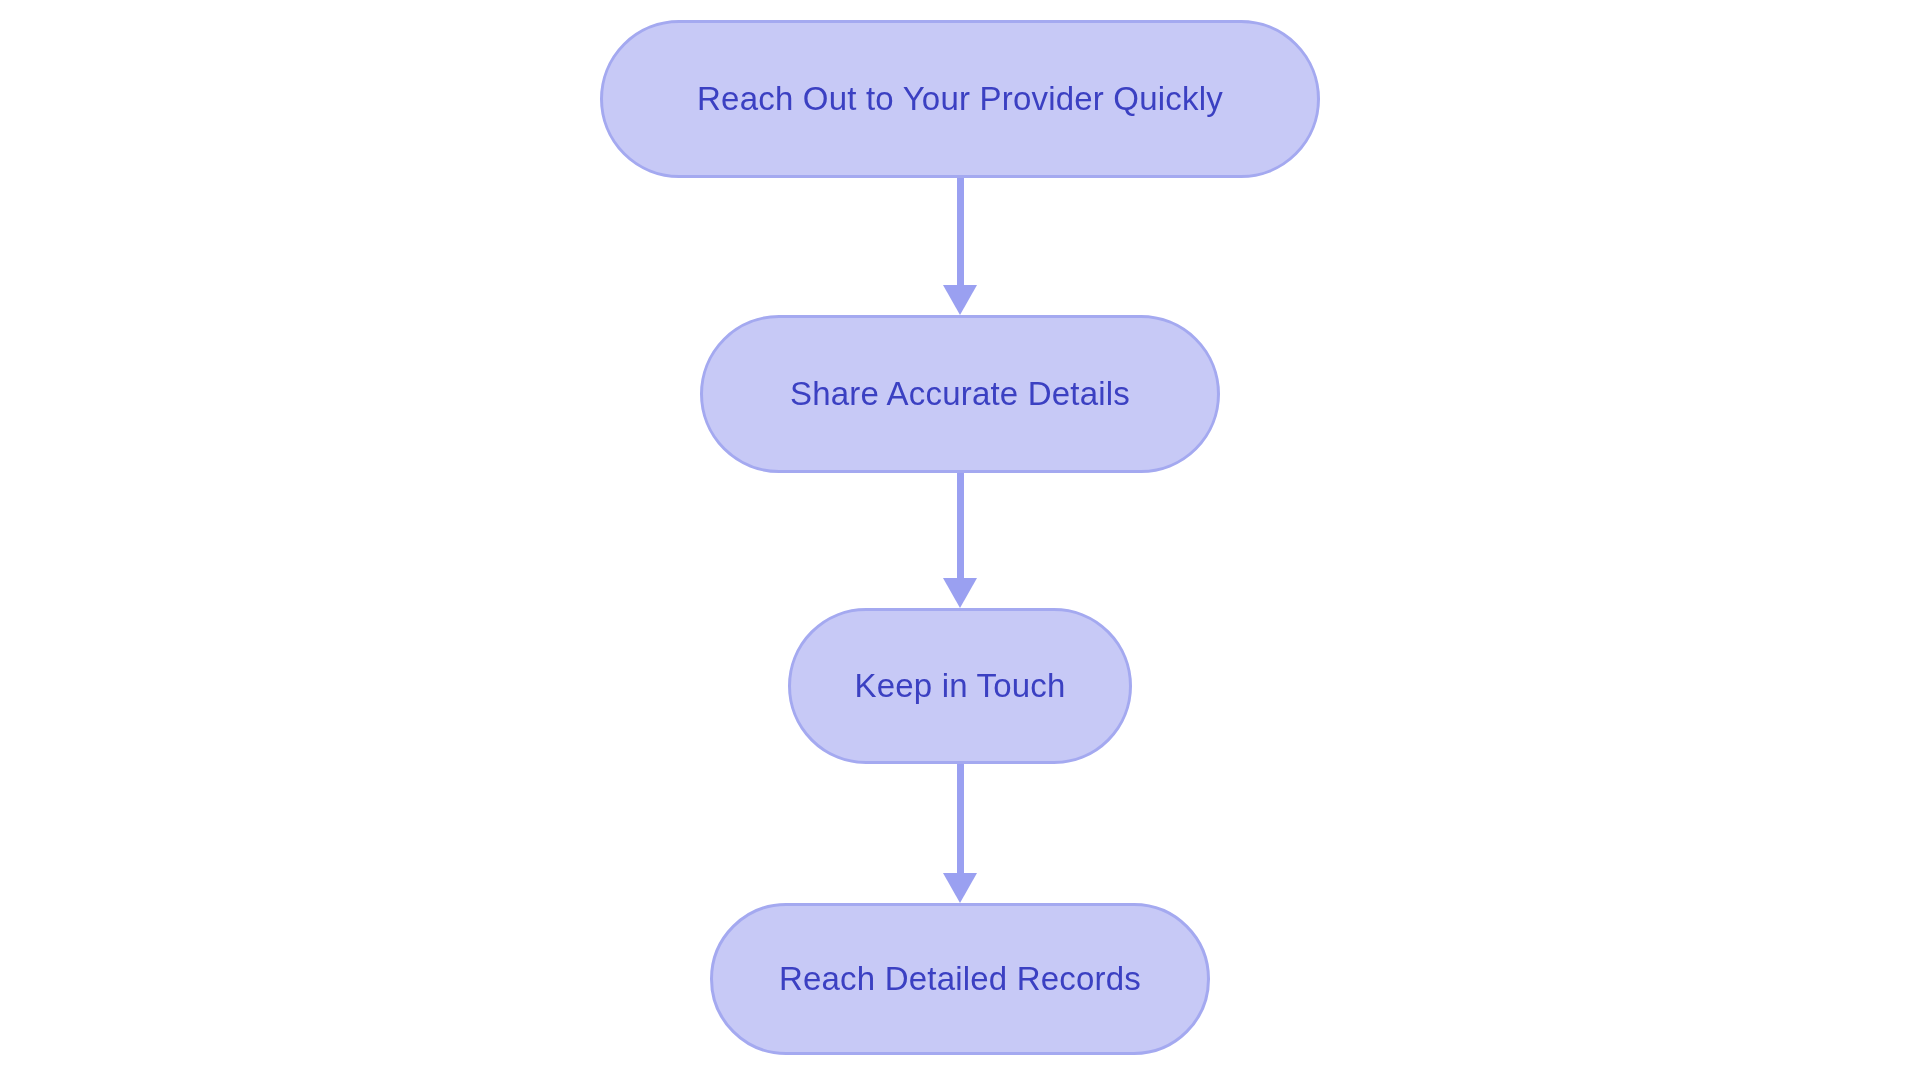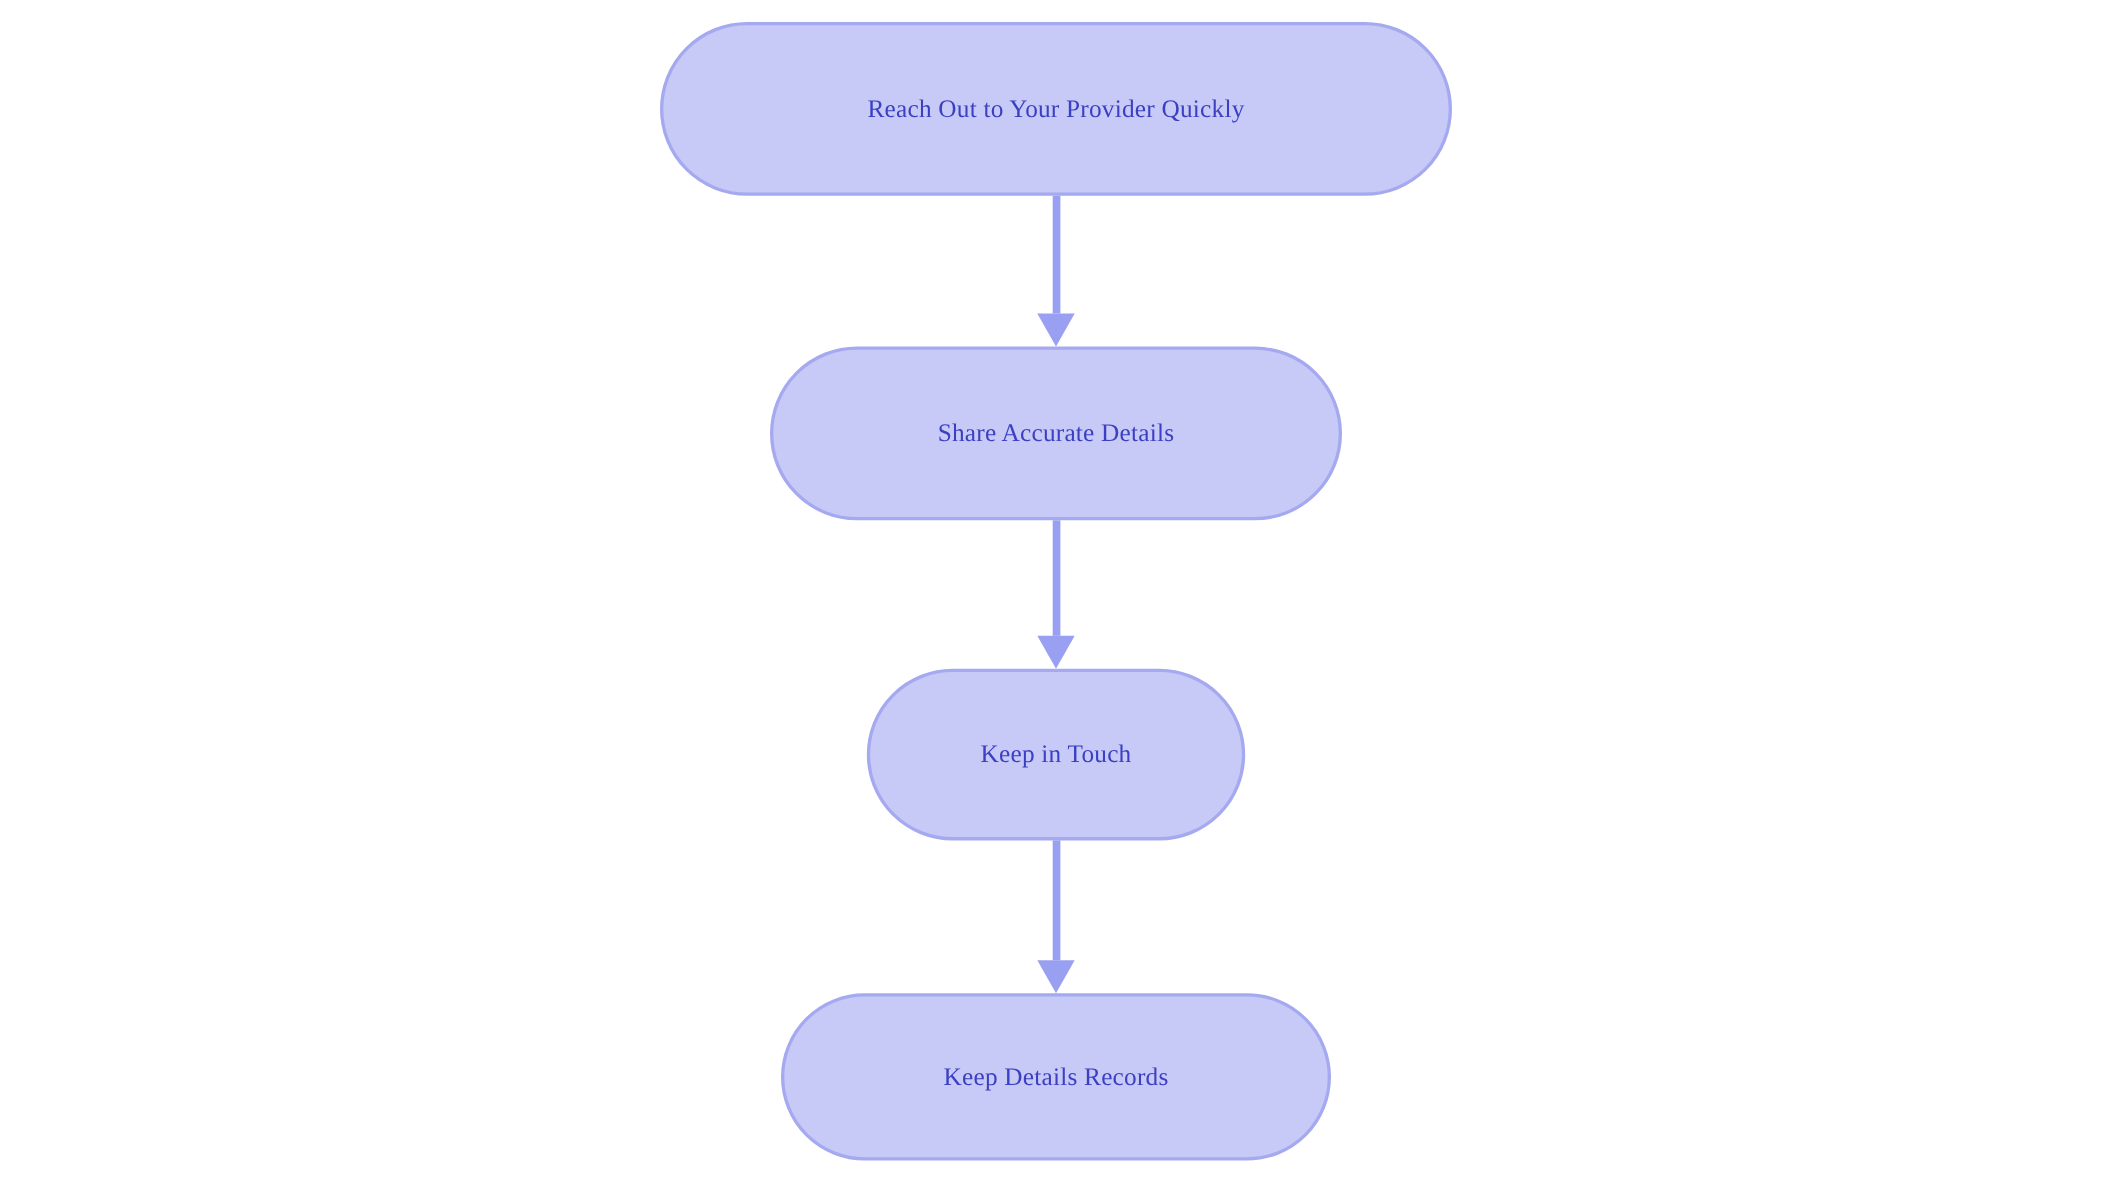--- a/index.html
+++ b/index.html
@@ -25,25 +25,24 @@
   }
   .node {
     position: absolute;
     display: flex;
     align-items: center;
     justify-content: center;
     background: var(--node-fill);
     border: 3px solid var(--node-border);
     border-radius: 80px;
     color: var(--node-text);
-    font-size: 23px;
+    font-size: 33px;
     letter-spacing: 0.2px;
     text-align: center;
     line-height: 1.2;
-    font-family: Liberation Serif, serif;
   }
   .node-1 { left: 600px; top: 20px;  width: 720px; height: 158px; }
   .node-2 { left: 700px; top: 315px; width: 520px; height: 158px; }
   .node-3 { left: 788px; top: 608px; width: 344px; height: 156px; }
   .node-4 { left: 710px; top: 903px; width: 500px; height: 152px; }
 
   .arrow {
     position: absolute;
     left: 943px;           
     width: 34px;
@@ -93,16 +92,16 @@
   <div class="node node-3">
     <span class="node-label">Keep in Touch</span>
   </div>
 
   <div class="arrow arrow-3">
     <div class="arrow-line"></div>
     <div class="arrow-head"></div>
   </div>
 
   <div class="node node-4">
-    <span class="node-label">Keep Details Records</span>
+    <span class="node-label">Reach Detailed Records</span>
   </div>
 
 </div>
 
 </body></html>

